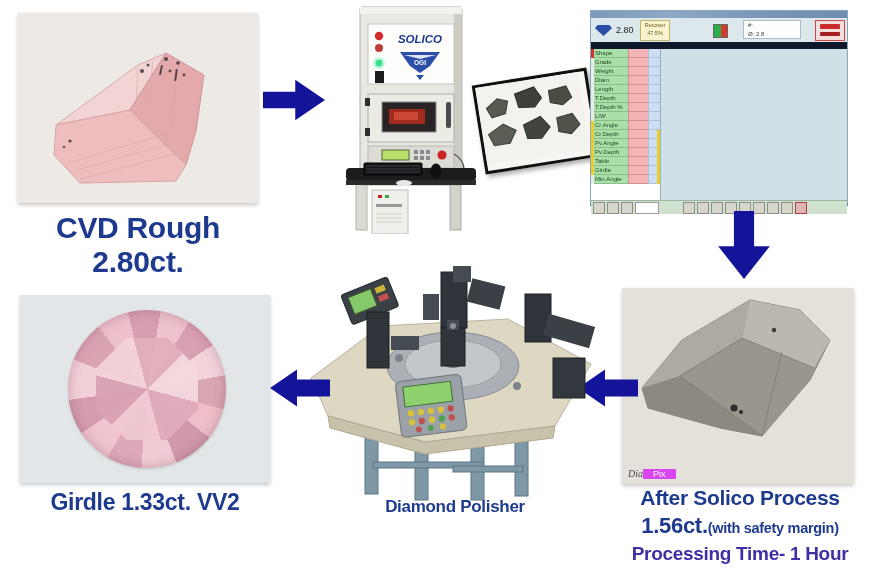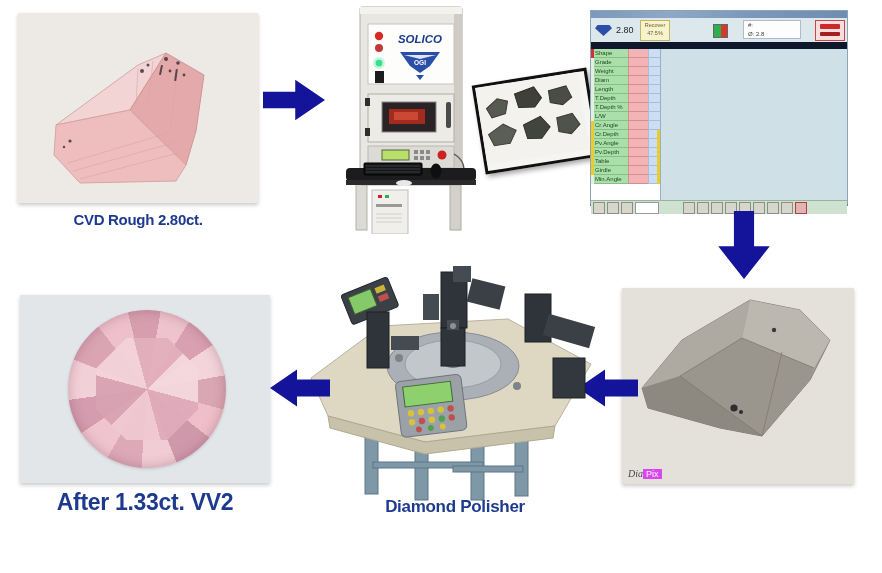--- a/index.html
+++ b/index.html
@@ -19,21 +19,21 @@
       #dda9b8 174deg 200deg,#efc4ce 200deg 226deg,#d49cae 226deg 252deg,#f2d0d8 252deg 282deg,
       #dba4b3 282deg 312deg,#eec0cb 312deg 336deg,#d69eae 336deg 360deg);
     box-shadow:inset 0 0 12px rgba(120,60,80,.35), 0 1px 3px rgba(0,0,0,.15);}
   .gem-round::after{content:"";position:absolute;left:28px;top:28px;width:102px;height:102px;
     clip-path:polygon(30% 0,70% 0,100% 30%,100% 70%,70% 100%,30% 100%,0 70%,0 30%);
     background:conic-gradient(from 45deg,#f4d8de 0 60deg,#dfaab9 60deg 120deg,#f0c8d1 120deg 180deg,
       #d8a2b2 180deg 240deg,#f3d2d9 240deg 300deg,#e2afbd 300deg 360deg);opacity:.95;}
 
   
   .cap{position:absolute;font-weight:700;color:#1d3a8f;text-align:center;letter-spacing:-.3px;}
-  .cap-cvd{left:18px;top:211px;width:240px;font-size:15px;}
+  .cap-cvd{left:18px;top:211px;width:240px;font-size:30px;}
   .cap-solico{left:311px;top:230px;width:175px;font-size:23px;}
   .cap-polisher{left:340px;top:497px;width:230px;font-size:17px;}
   .cap-round{left:20px;top:489px;width:250px;font-size:23px;}
   .after-block{left:616px;top:486px;width:248px;position:absolute;text-align:center;}
   .after-l1{font-size:21px;font-weight:700;color:#1d3a8f;letter-spacing:-.3px;}
   .after-l2{margin-top:3px;font-weight:700;color:#1d3a8f;letter-spacing:-.3px;}
   .after-wt{font-size:22px;}
   .after-note{font-size:14.5px;}
   .after-l3{margin-top:4px;font-size:19px;font-weight:700;color:#3d2fa5;letter-spacing:-.3px;}
 
@@ -94,21 +94,21 @@
   .sb-ic{width:10px;height:10px;background:#d6d6cc;border:1px solid #8e8e84;}
   .sb-time{width:22px;height:10px;background:#fff;border:1px solid #999;}
   .sb-center{position:absolute;left:92px;top:1px;display:flex;gap:2px;}
   .sb-center .sb-ic:last-child{background:#e0b4b4;border-color:#b04040;}
 
   
   .diapix{position:absolute;left:6px;bottom:5px;font-family:"Liberation Serif",serif;
     font-style:italic;font-size:10px;}
   .diapix .dia{color:#4a4a4a;margin-top:28px;}
   .diapix .pix{font-style:normal;font-family:"Liberation Sans",sans-serif;color:#f7fbff;
-    background:#d946ef;padding:0 3px;font-size:9px;}
+    background:#d946ef;padding:0 10px;font-size:9px;}
 
   .polisher-wrap{position:absolute;left:303px;top:266px;width:296px;height:238px;}
 </style>
 </head>
 <body>
 
 <div class="canvas">
 
   <figure class="photo photo-cvd">
     <svg width="240" height="190" viewBox="0 0 240 190">
@@ -369,20 +369,25 @@
           <line x1="58" y1="88" x2="140" y2="148"></line>
         <line x1="120" y1="50" x2="58" y2="88"></line>
           <line x1="160" y1="64" x2="140" y2="148"></line>
       </g>
       <circle cx="152" cy="42" r="2.2" fill="#3a3a3a"></circle>
       <circle cx="112" cy="120" r="3.6" fill="#2e2e2e"></circle>
       <circle cx="119" cy="124" r="2" fill="#2e2e2e"></circle>
     </svg>
     <span class="diapix"><span class="dia">Dia</span><span class="pix">Pix</span></span>
   </figure>
+  <div class="after-block">
+    <div class="after-l1">After Solico Process</div>
+    <div class="after-l2"><span class="after-wt">1.56ct.</span><span class="after-note">(with safety margin)</span></div>
+    <div class="after-l3">Processing Time- 1 Hour</div>
+  </div>
 
   <div class="arrow arrow-left arrow-left1"></div>
 
   <div class="polisher-wrap">
     <svg width="296" height="238" viewBox="0 0 296 238">
 
       <g fill="#7f98a8" stroke="#5f7686">
         <rect x="62" y="150" width="13" height="78"></rect>
         <rect x="212" y="148" width="13" height="82"></rect>
         <rect x="112" y="172" width="13" height="62"></rect>
@@ -451,15 +456,15 @@
       <circle cx="214" cy="120" r="4" fill="#7c838a"></circle>
     </svg>
   </div>
   <div class="cap cap-polisher">Diamond Polisher</div>
 
   <div class="arrow arrow-left arrow-left2"></div>
 
   <figure class="photo photo-round">
     <div class="gem-round"></div>
   </figure>
-  <div class="cap cap-round">After 1.33ct. VV2</div>
+  <div class="cap cap-round">Girdle 1.33ct. VV2</div>
 
 </div>
 
 </body></html>

